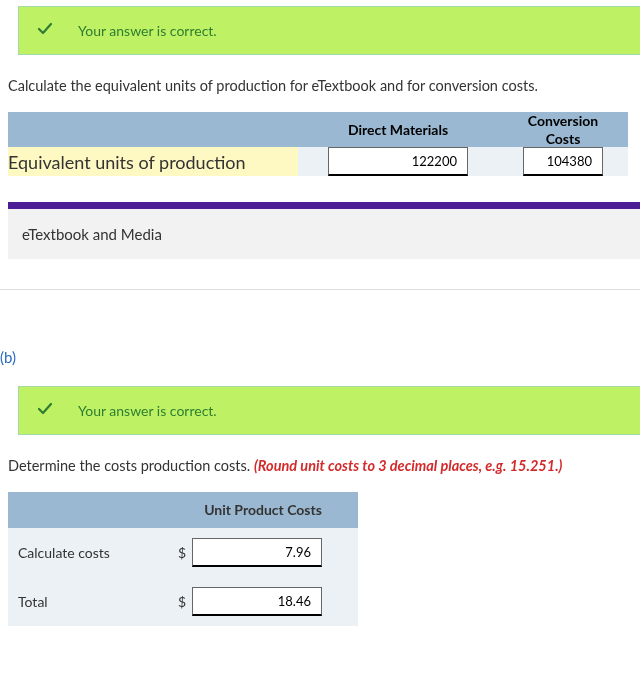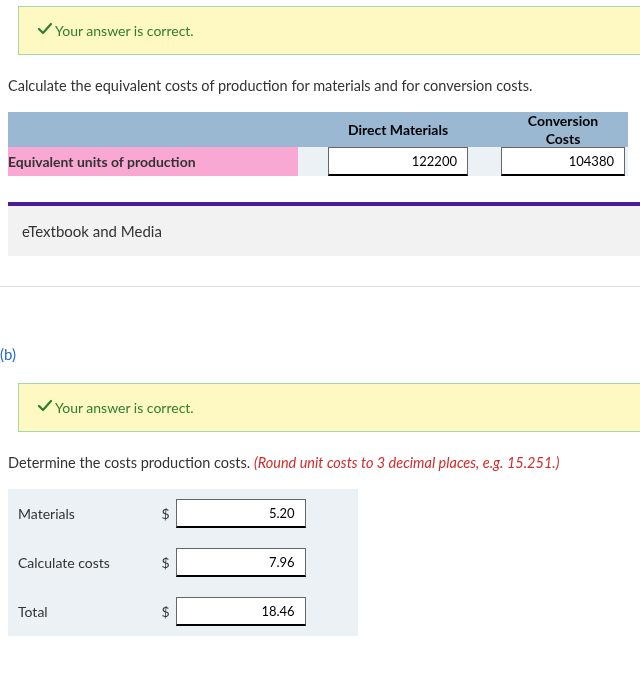--- a/index.html
+++ b/index.html
@@ -7,25 +7,25 @@
     margin: 0;
     padding: 0;
     font-family: "Segoe UI", "Lato", Arial, sans-serif;
     font-size: 14px;
     color: #333;
     background: #fff;
     width: 640px;
   }
   .correct-banner {
     border: 1px solid #a3d9a5;
-    background: #fef9c3;
+    background: #bef264;
     padding: 14px 18px;
     display: flex;
     align-items: center;
-    gap: 2px;
+    gap: 25px;
     margin: 6px 0 0 18px;
     border-right: none;
   }
   .correct-banner .check {
     color: #2e7d32;
     font-weight: bold;
     font-size: 16px;
   }
   .correct-banner .msg {
     color: #2e7d32;
@@ -47,65 +47,64 @@
     background: #9ab8d1;
     color: #000;
     font-weight: bold;
     text-align: center;
     font-size: 14px;
     height: 32px;
   }
   .th-dm { width: 200px; line-height: 32px; }
   .th-cc { width: 130px; padding: 7px 0; line-height: 1.25; }
   .row-label {
-    background: #f9a8d4;
+    background: #fef9c3;
     padding: 20px 10px;
-    font-size: 14px;
-    font-weight: bold;
+    font-size: 18px;
   }
   .row-valcell {
     background: #ecf1f6;
     text-align: center;
     padding: 14px 8px;
   }
   .valbox {
     display: inline-block;
     border: 1px solid #666;
     background: #fff;
     padding: 5px 0;
     width: 140px;
     text-align: right;
     padding-right: 10px;
     font-size: 13px;
     color: #000;
     border-bottom: 2px solid #000;
   }
-  .valbox.narrow { width: 124px; }
+  .valbox.narrow { width: 80px; }
   .etext {
     margin: 26px 0 0 8px;
     background: #f2f2f2;
-    border-top: 4px solid #4c1d95;
+    border-top: 7px solid #4c1d95;
     padding: 16px 14px;
     font-size: 15px;
     color: #333;
   }
   .part-label {
     color: #2a6bbf;
     margin: 58px 0 20px 0px;
     font-size: 15px;
   }
   .instr2 {
     margin: 22px 0 18px 8px;
     color: #333;
     font-size: 14.5px;
   }
   .red-note {
     color: #d32b2b;
     font-style: italic;
-    font-weight: 400;
+    font-weight: 700;
     margin-top: 20px;
   }
   .table2 {
     border-collapse: collapse;
     margin-left: 8px;
     width: 350px;
   }
   .t2-hblank { background: #9ab8d1; width: 160px; height: 34px; }
   .t2-hcol {
     background: #9ab8d1;
@@ -154,21 +153,21 @@
 
 <div class="correct-banner">
   <span class="check">
     <svg width="16" height="16" viewBox="0 0 16 16">
         <path d="M2 8 L6 12 L14 3" stroke="#2e7d32" stroke-width="2.2" fill="none" stroke-linecap="round" stroke-linejoin="round"></path>
       </svg>
   </span>
   <span class="msg">Your answer is correct.</span>
 </div>
 
-<div class="instruction">Calculate the equivalent costs of production for materials and for conversion costs.</div>
+<div class="instruction">Calculate the equivalent units of production for eTextbook and for conversion costs.</div>
 
 <table class="table1">
   <tbody>
       <tr>
     <th class="th-blank"></th>
     <th class="th-dm">Direct Materials</th>
     <th class="th-cc">Conversion<br>Costs</th>
   </tr>
   <tr>
     <td class="row-label">Equivalent units of production</td>
@@ -196,26 +195,23 @@
   </span>
   <span class="msg">Your answer is correct.</span>
 </div>
 
 <div class="instr2">
   <span>Determine the costs production costs. </span><span class="red-note">(Round unit costs to 3 decimal places, e.g. 15.251.)</span>
 </div>
 
 <table class="table2">
   <tbody>
-  <tr>
-    <td class="t2-label">Materials</td>
-    <td class="t2-dollar">$</td>
-    <td class="t2-val">
-      <span class="valbox2">5.20</span>
-    </td>
+      <tr>
+    <th class="t2-hblank"></th>
+    <th class="t2-hcol" colspan="2">Unit Product Costs</th>
   </tr>
   <tr>
     <td class="t2-label">Calculate costs</td>
     <td class="t2-dollar">$</td>
     <td class="t2-val">
       <span class="valbox2">7.96</span>
     </td>
   </tr>
   <tr>
     <td class="t2-label">Total</td>

